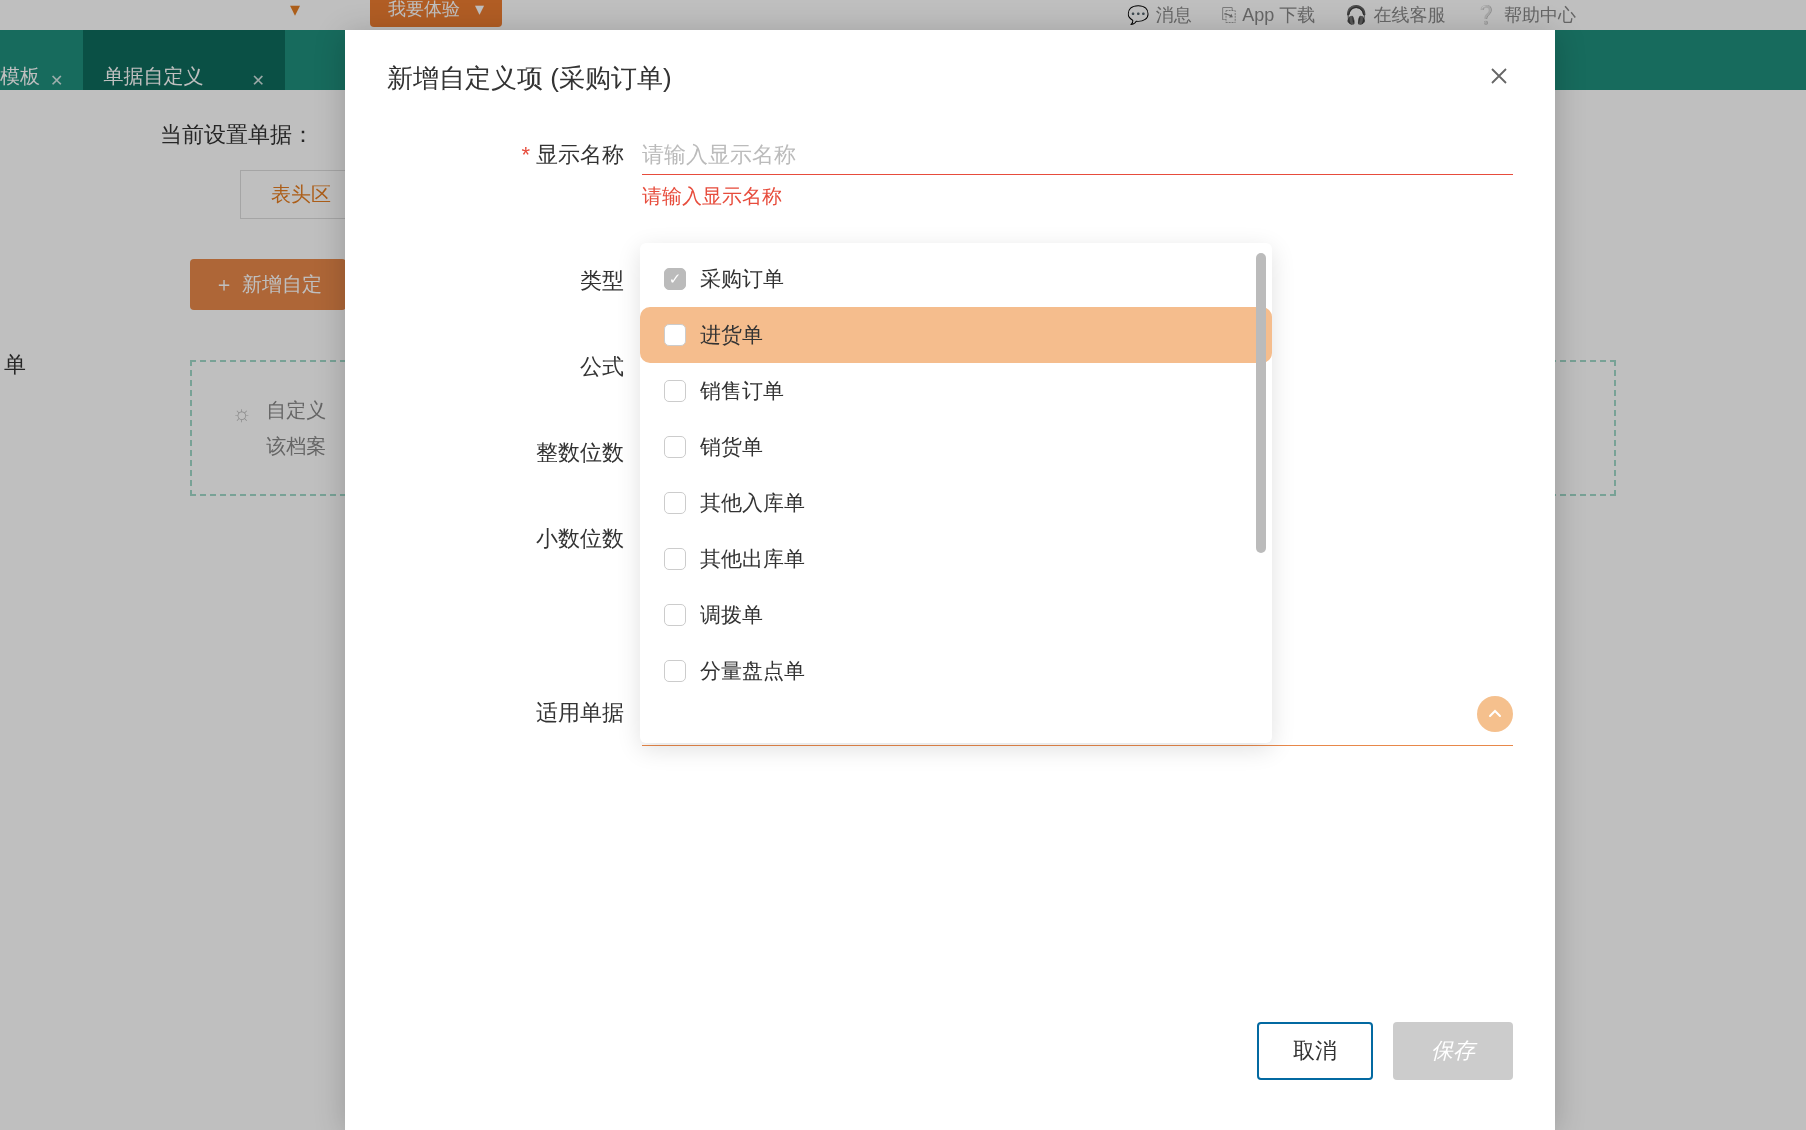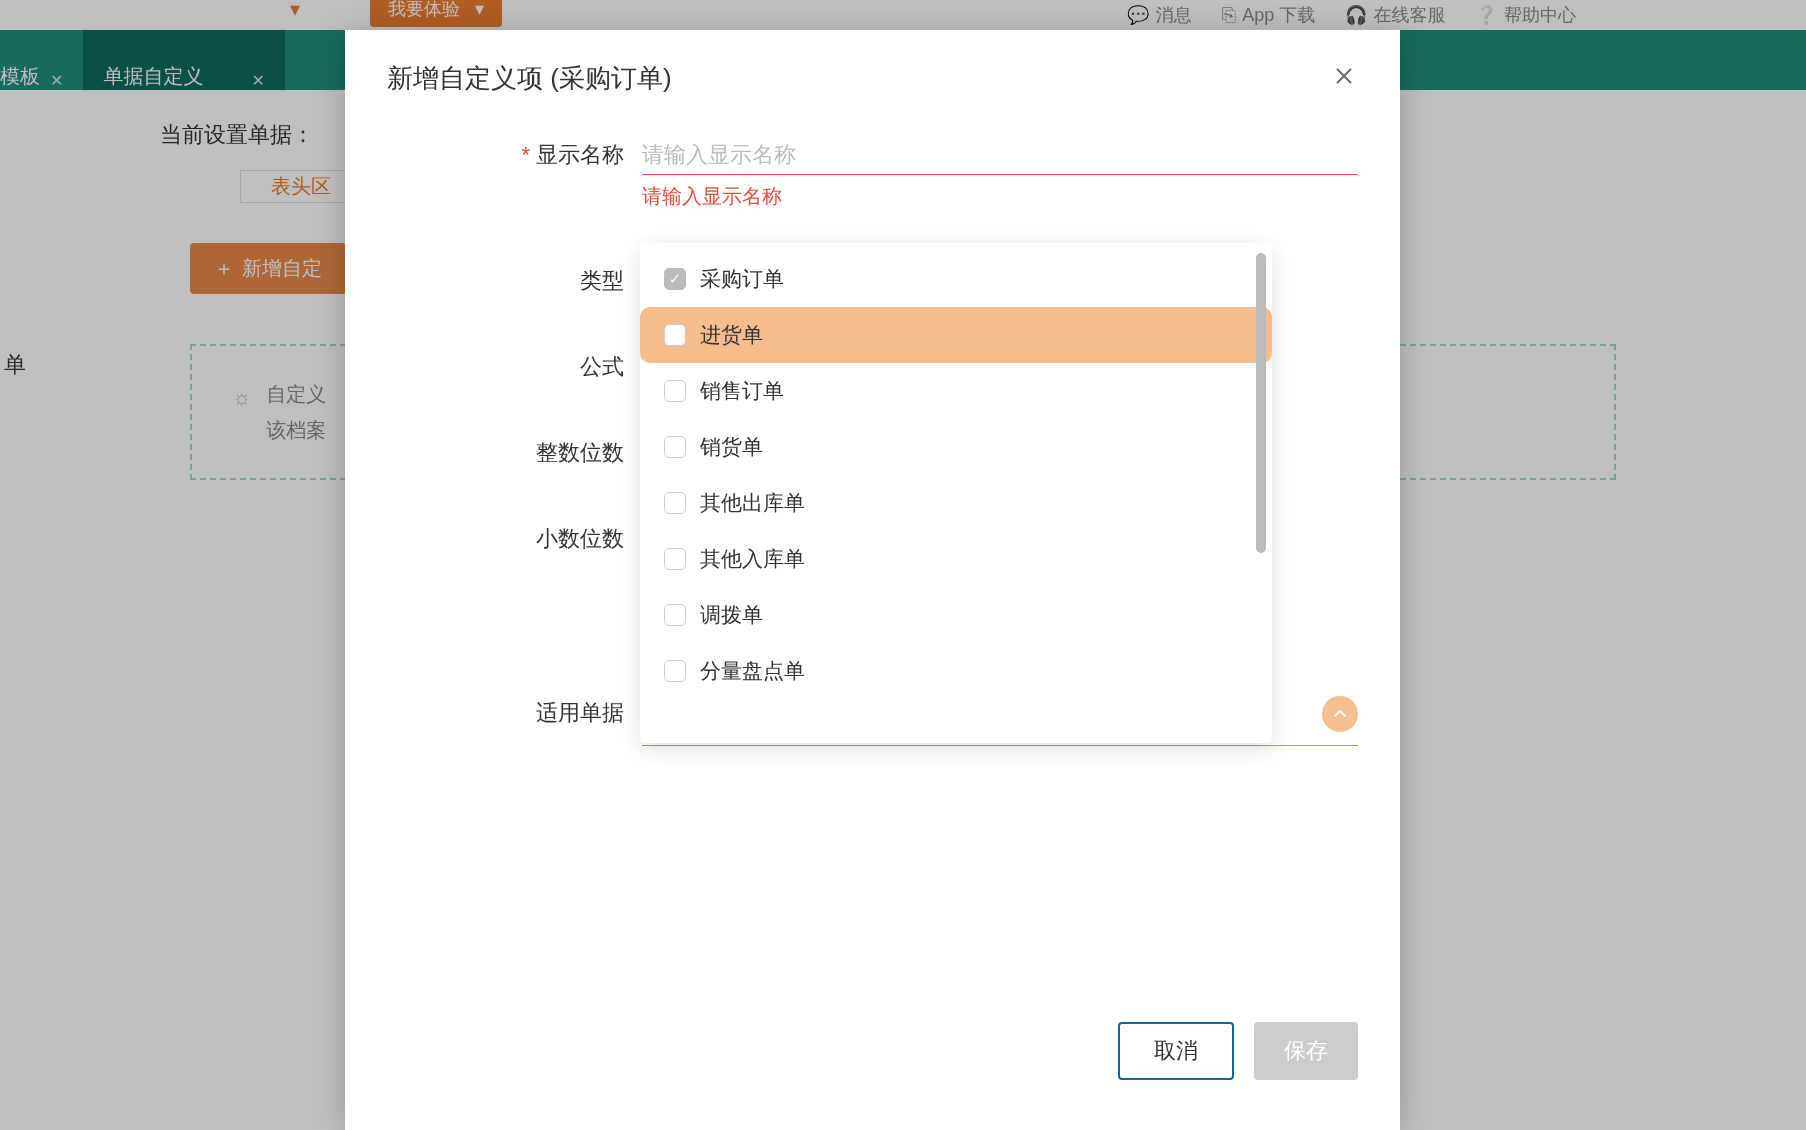--- a/index.html
+++ b/index.html
@@ -78,21 +78,21 @@
       font-size:22px;
       color:#333;
     }
     .header-tabs-area {
       display:flex;
       gap:20px;
       padding: 0 160px;
     }
     .header-tab-btn {
       border:1px solid #ddd;
-      padding:2px 30px;
+      padding:10px 30px;
       font-size:20px;
       background:#fff;
       color:#f5a061;
       color:#e67e22;
     }
     .header-tab-btn.left {
       border:none;
       background:transparent;
     }
     .add-button {
@@ -124,21 +124,21 @@
     
     .overlay {
       position:absolute;
       inset:0;
       background:rgba(0,0,0,0.25);
     }
     .modal {
       position:absolute;
       top: 30px;
       left: 345px;
-      width: 1055px;
+      width: 1210px;
       bottom: 0;
       background:#fff;
       box-shadow:0 4px 30px rgba(0,0,0,0.2);
       display:flex;
       flex-direction:column;
     }
     .modal-header {
       padding: 30px 42px 20px;
       display:flex;
       justify-content:space-between;
@@ -197,23 +197,24 @@
       padding:12px 34px;
       border-radius:4px;
       cursor:pointer;
       text-align:center;
     }
     .btn-save {
       border:none;
       background:#ccc;
       color:#fff;
       font-size:22px;
-      padding:12px 30px;
+      padding:12px 38px;
       border-radius:4px;
       cursor:pointer;
+      font-style:italic;
     }
 
     
     .chip {
       display:inline-flex;
       align-items:center;
       background:#fdece0;
       border-radius:14px;
       padding:4px 14px;
       font-size:20px;
@@ -444,25 +445,25 @@
       <div class="dd-item">
         <span class="checkbox"></span>
         <span>销售订单</span>
       </div>
       <div class="dd-item">
         <span class="checkbox"></span>
         <span>销货单</span>
       </div>
       <div class="dd-item">
         <span class="checkbox"></span>
+        <span>其他入库单</span>
+      </div>
+      <div class="dd-item">
+        <span class="checkbox"></span>
         <span>其他出库单</span>
-      </div>
-      <div class="dd-item">
-        <span class="checkbox"></span>
-        <span>其他入库单</span>
       </div>
       <div class="dd-item">
         <span class="checkbox"></span>
         <span>调拨单</span>
       </div>
       <div class="dd-item">
         <span class="checkbox"></span>
         <span>分量盘点单</span>
       </div>
       <div class="dropdown-scroll"></div>

